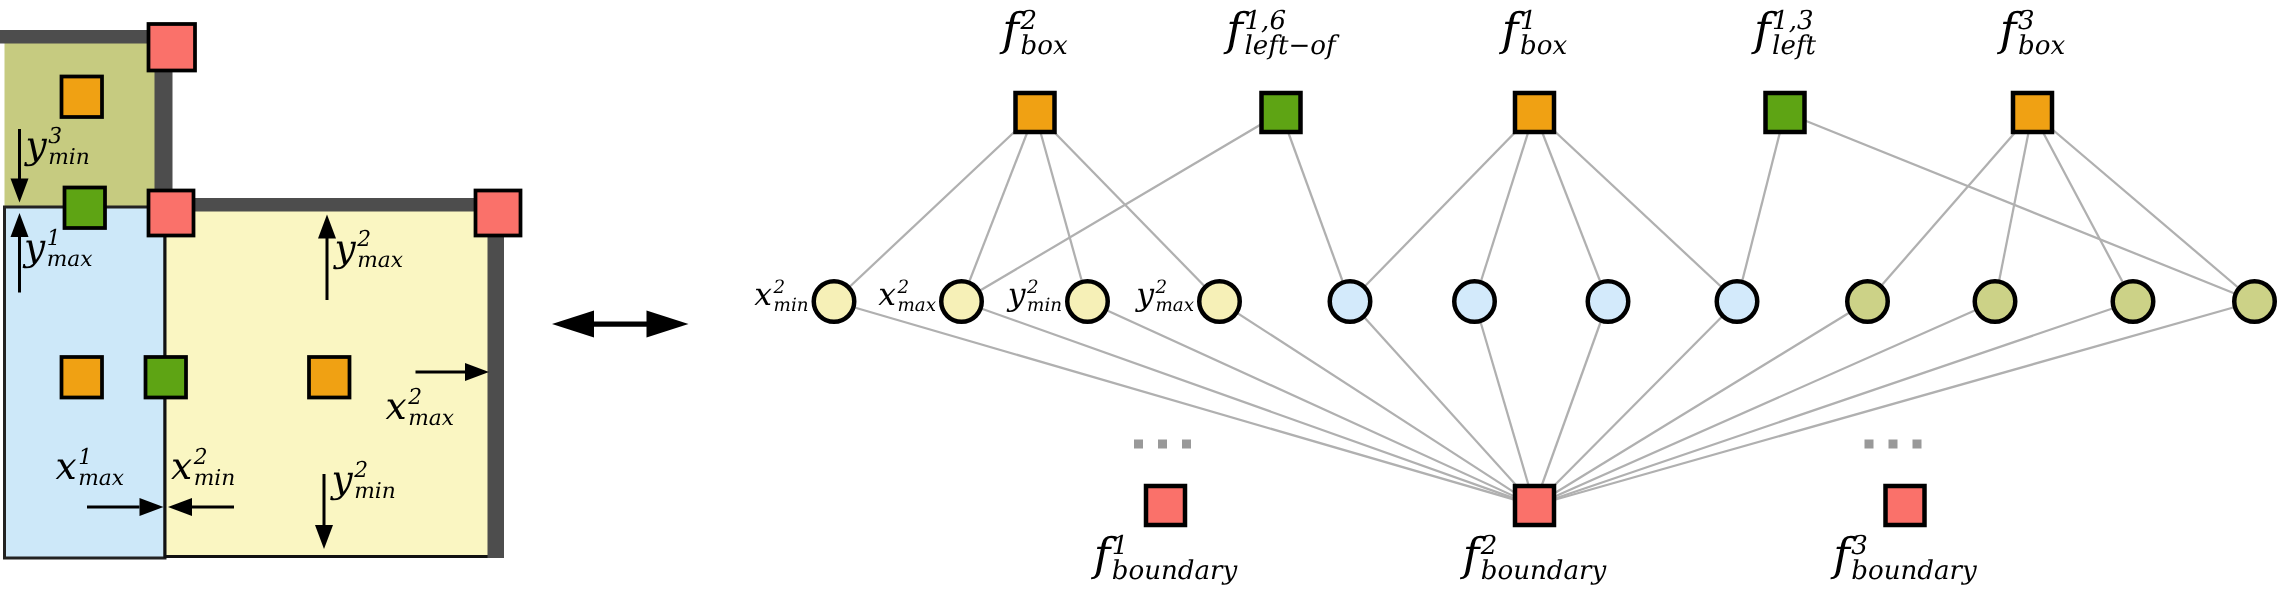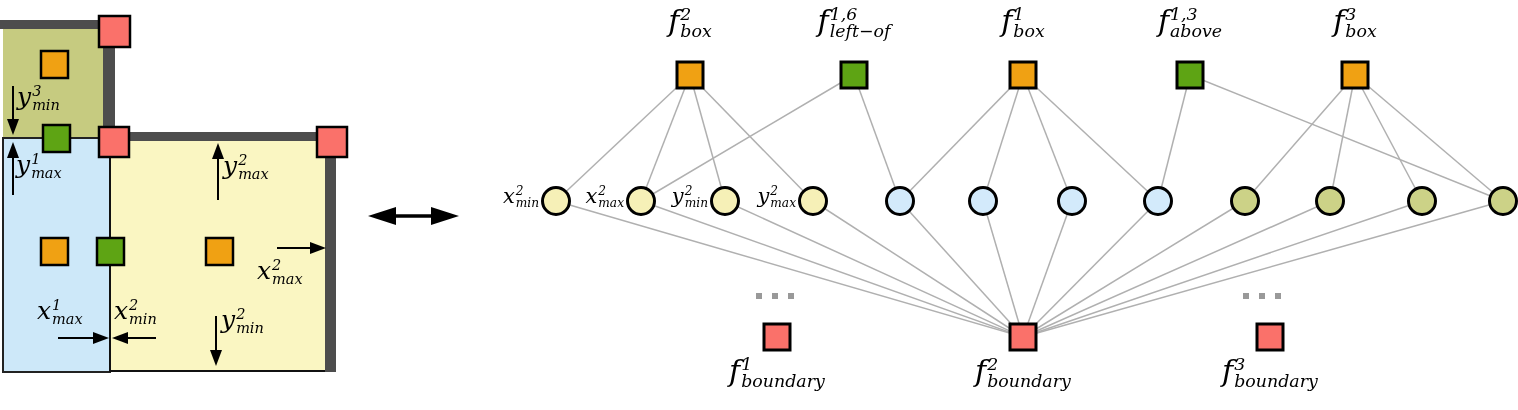--- a/index.html
+++ b/index.html
@@ -211,21 +211,21 @@
 <div class="mlabel f-top" style="left: 754px; top: 6px;"><span>f</span><span class="ss">
       <span class="sp">1,6</span>
       <span class="sb">left−of</span>
     </span></div>
 <div class="mlabel f-top" style="left: 923px; top: 6px;"><span>f</span><span class="ss">
       <span class="sp">1</span>
       <span class="sb">box</span>
     </span></div>
 <div class="mlabel f-top" style="left: 1090px; top: 6px;"><span>f</span><span class="ss">
       <span class="sp">1,3</span>
-      <span class="sb">above</span>
+      <span class="sb">left</span>
     </span></div>
 <div class="mlabel f-top" style="left: 1255px; top: 6px;"><span>f</span><span class="ss">
       <span class="sp">3</span>
       <span class="sb">box</span>
     </span></div>
 <div class="mlabel f-bottom" style="left: 657px; top: 356px;"><span>f</span><span class="ss">
       <span class="sp">1</span>
       <span class="sb">boundary</span>
     </span></div>
 <div class="mlabel f-bottom" style="left: 903px; top: 356px;"><span>f</span><span class="ss">

